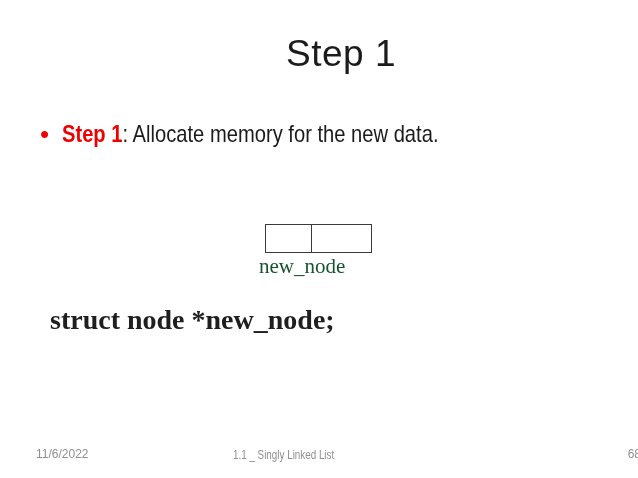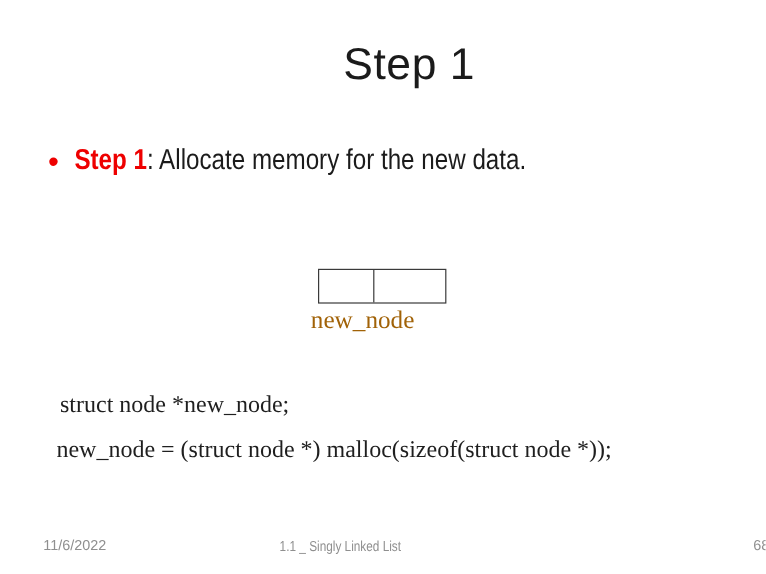--- a/index.html
+++ b/index.html
@@ -78,35 +78,36 @@
   .node-cell-right {
     flex: 1;
     height: 100%;
   }
   .node-label {
     position: absolute;
     left: 259px;
     top: 254px;
     font-family: "Liberation Serif", serif;
     font-size: 21px;
-    color: #a16207;
+    color: #14532d;
     white-space: nowrap;
   }
 
   
   .code-line {
     position: absolute;
     font-family: "Liberation Serif", serif;
     color: #1f1f1f;
     white-space: nowrap;
   }
   .code-line-1 {
     left: 50px;
-    top: 326px;
-    font-size: 20px;
+    top: 304px;
+    font-size: 28px;
+    font-weight: bold;
   }
   .code-line-2 {
     left: 47px;
     top: 364px;
     font-size: 20px;
   }
 
   
   .footer-date,
   .footer-title,
@@ -143,19 +144,18 @@
     <span class="bullet-text"><span class="highlight">Step 1</span><span>: Allocate memory for the new data.</span></span>
   </div>
 
   <div class="node-box">
     <div class="node-cell-left"></div>
     <div class="node-cell-right"></div>
   </div>
   <div class="node-label">new_node</div>
 
   <div class="code-line code-line-1">struct node *new_node;</div>
-  <div class="code-line code-line-2">new_node = (struct node *) malloc(sizeof(struct node *));</div>
 
   <span class="footer-date">11/6/2022</span>
   <span class="footer-title">1.1 _ Singly Linked List</span>
   <span class="footer-page">68</span>
 
 </div>
 
 </body></html>

